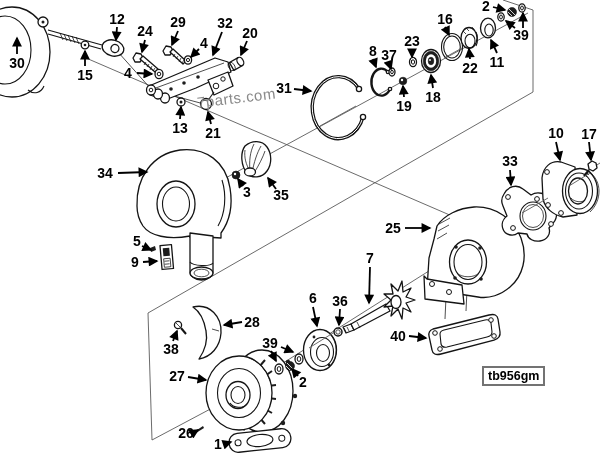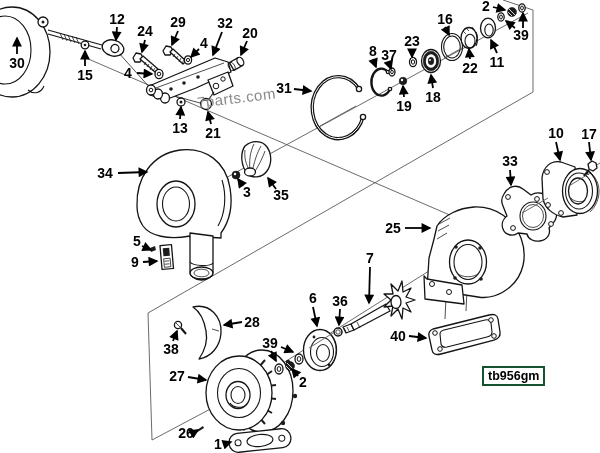--- a/index.html
+++ b/index.html
@@ -15,21 +15,21 @@
   .dot{fill:#1d1d1d;}
   .ring3{stroke:#141414;stroke-width:3.4;fill:none;}
   .ring2{stroke:#141414;stroke-width:2.4;fill:none;}
   .wline{stroke:#fff;stroke-width:1;fill:none;}
   .arrow{stroke:#000;stroke-width:1.8;}
   text.num{font-family:"Liberation Sans",sans-serif;font-weight:bold;font-size:14px;
            fill:#000;text-anchor:middle;}
   .watermark{position:absolute;left:197px;top:94px;color:#8a8a8a;font-size:15px;
              letter-spacing:0.5px;transform:rotate(-7deg);transform-origin:left center;
              white-space:nowrap;user-select:none;}
-  .figcode{position:absolute;left:482px;top:366px;border:2px solid #14532d;background:#fff;
+  .figcode{position:absolute;left:482px;top:366px;border:2px solid #737373;background:#fff;
            padding:0 4px;font-size:12.5px;font-weight:bold;color:#000;line-height:16px;}
 </style>
 </head>
 <body>
 
 <div class="stage">
 <svg width="600" height="453" viewBox="0 0 600 453">
   <defs>
     <marker id="ah" viewBox="0 0 10 10" refX="8.5" refY="5" markerWidth="6.5" markerHeight="5.5" orient="auto-start-reverse">
       <path d="M0,0 L10,5 L0,10 z" fill="#000"></path>

